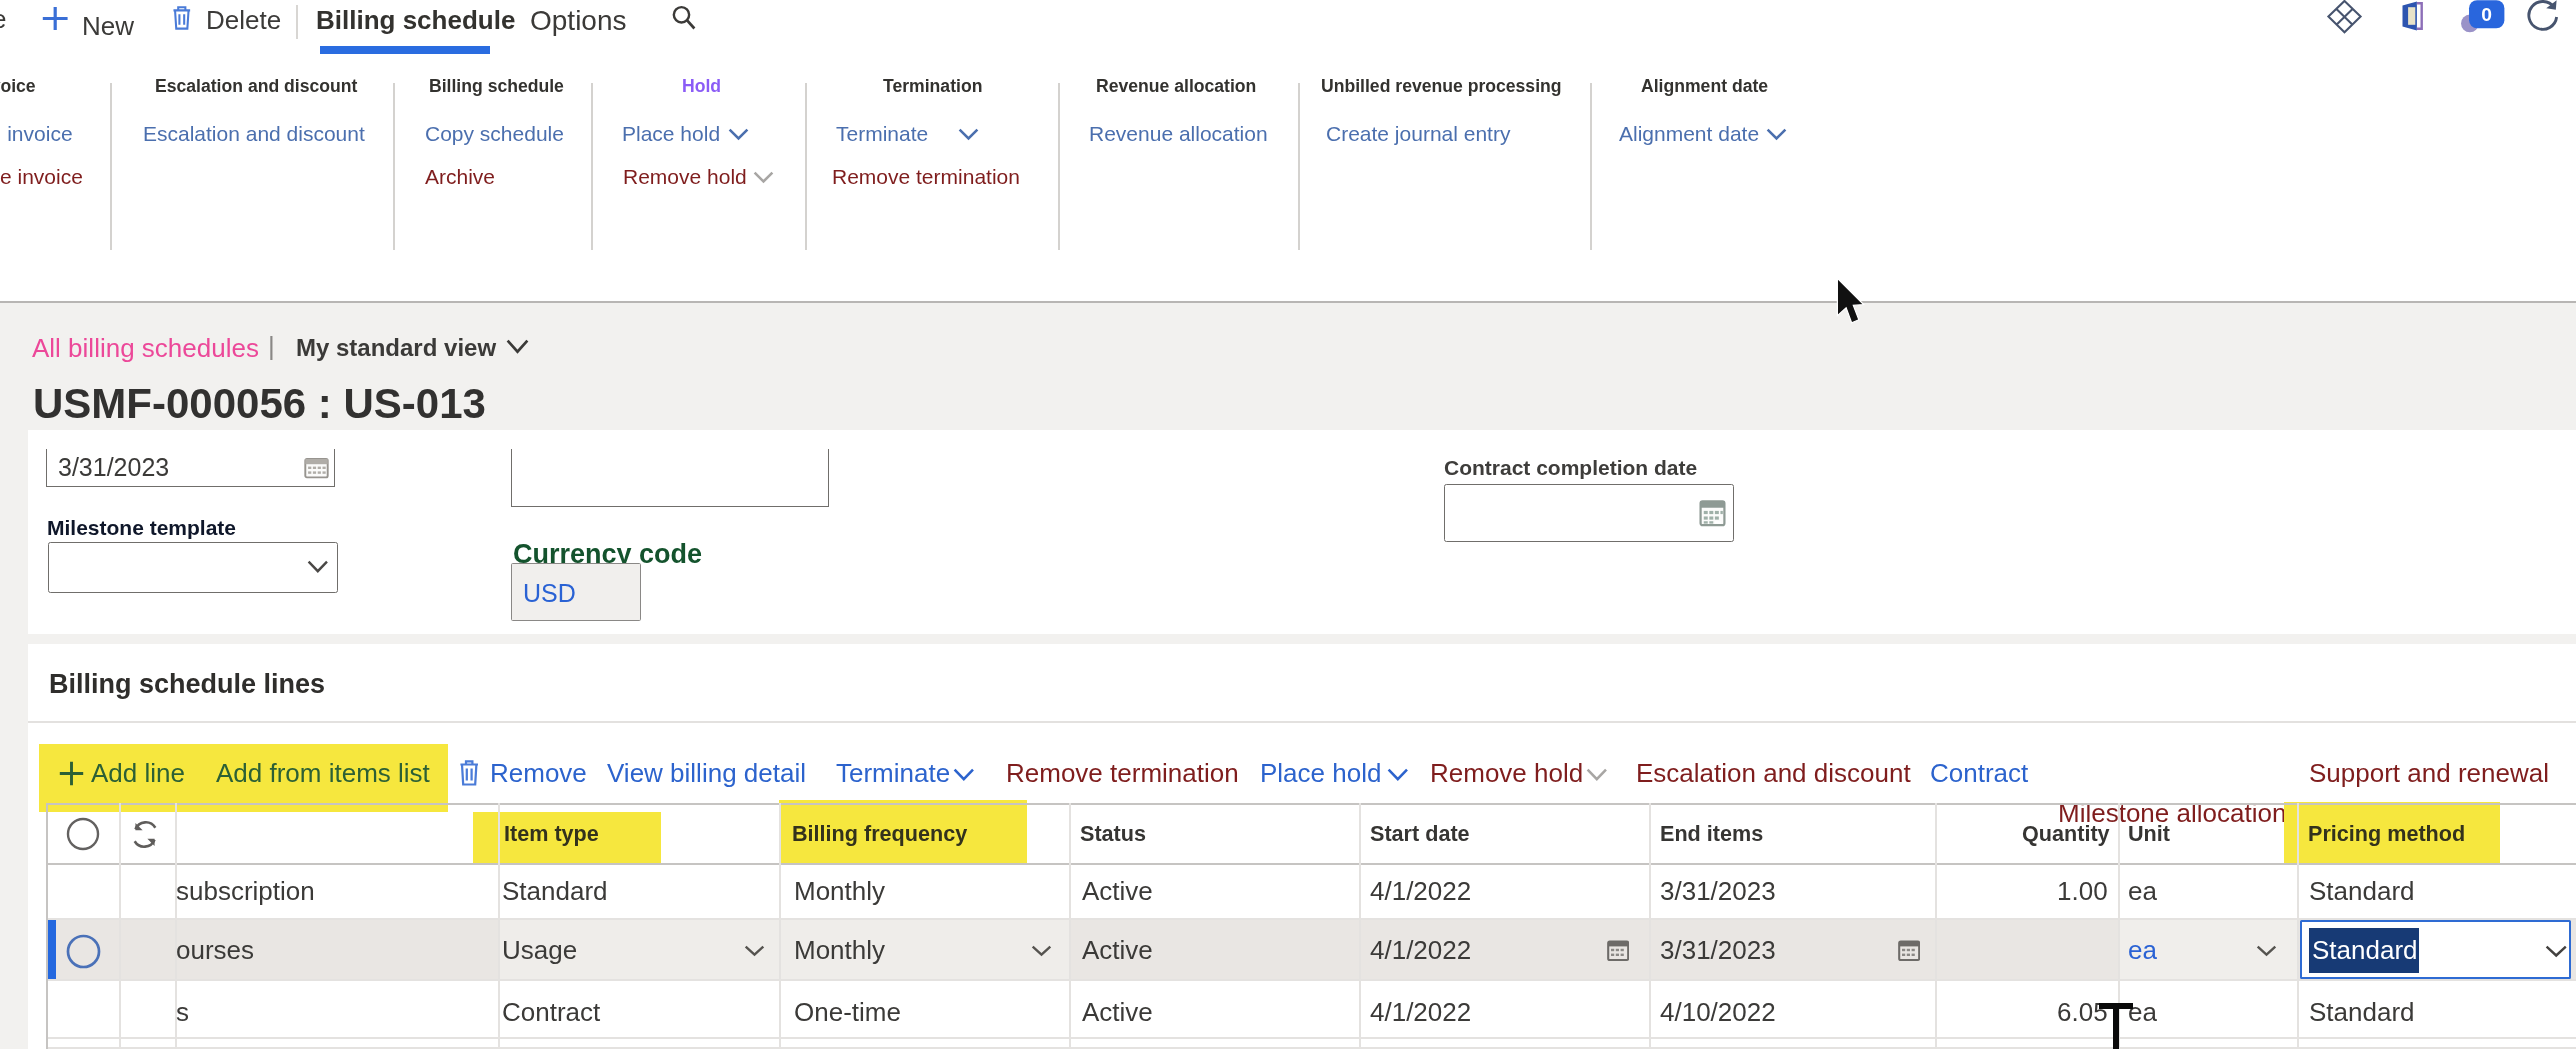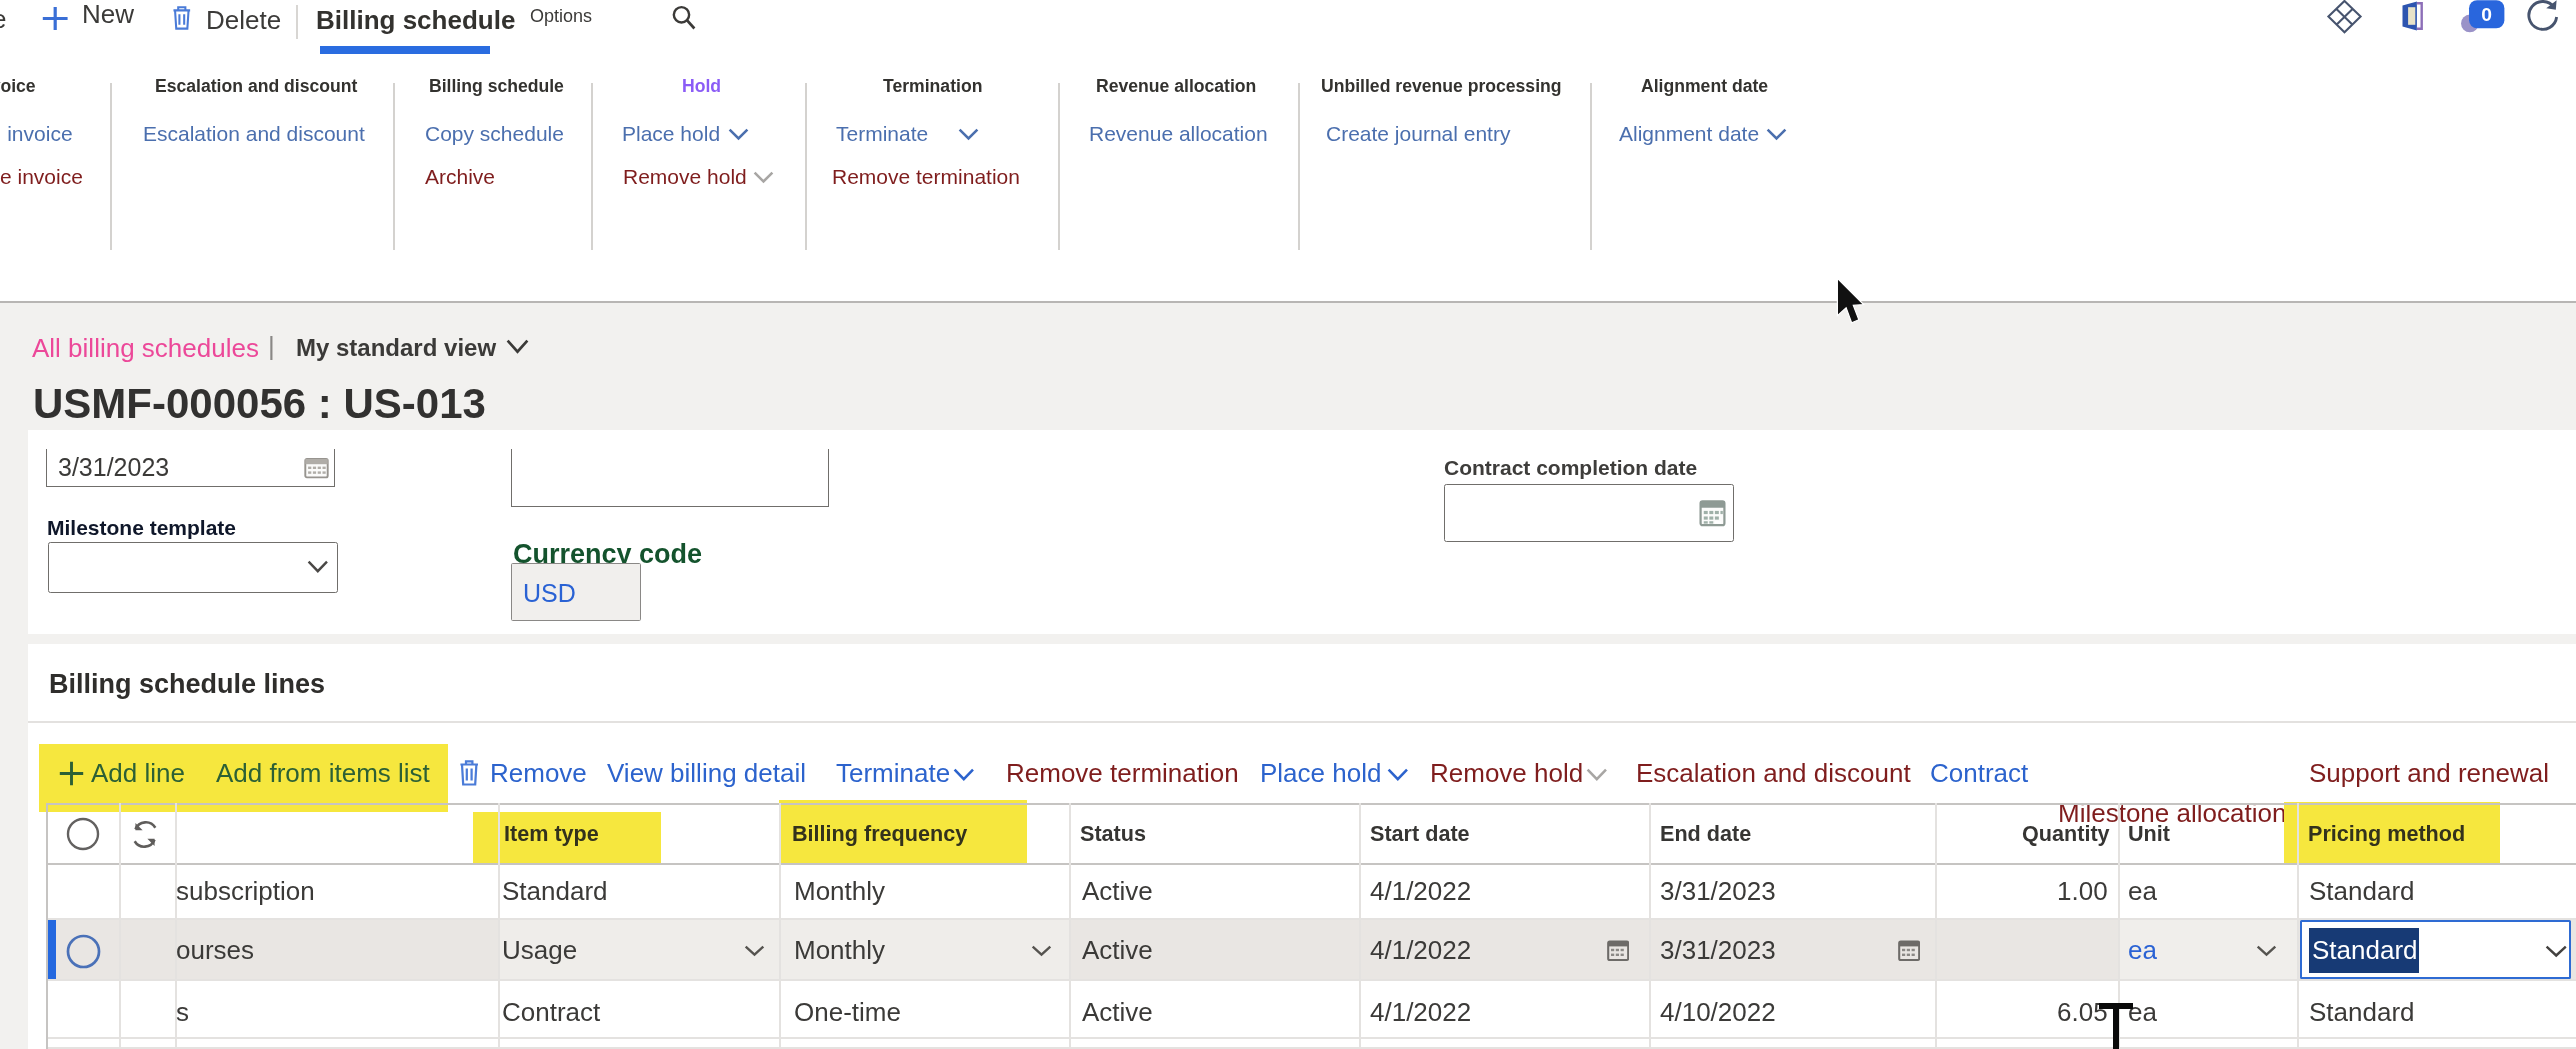--- a/index.html
+++ b/index.html
@@ -14,29 +14,29 @@
   .yel{position:absolute;background:#f6e73e}
   .vline{position:absolute;width:1.6px;background:#d4d2cf}
   .hline{position:absolute;height:1.6px;background:#e4e2e0}
 </style></head>
 <body>
 
 <div class="t" style="left:-8px;top:6.4px;font-size:26px">e</div>
 <svg style="position:absolute;left:42px;top:5.6px" width="26.4" height="25" viewBox="0 0 33 31">
   <path d="M16.5 1 V30 M1 15.5 H32" stroke="#3a6fd6" stroke-width="4" fill="none"></path>
 </svg>
-<div class="t" style="left:82px;top:1px;font-size:26px">New</div>
+<div class="t" style="left:82px;top:13px;font-size:26px">New</div>
 <svg style="position:absolute;left:171px;top:4px" width="21.6" height="27" viewBox="0 0 27 34">
   <path d="M3 8 H24 M9 8 V4 H18 V8 M5 8 L6.5 31 H20.5 L22 8 M10.5 13 V26 M16.5 13 V26" stroke="#4a7bd8" stroke-width="2.6" fill="none"></path>
 </svg>
 <div class="t" style="left:206px;top:7.2px;font-size:26px">Delete</div>
 <div style="position:absolute;left:296px;top:4.8px;width:1.6px;height:34px;background:#d8d6d3"></div>
 <div class="t sb" style="left:316px;top:7.2px;font-size:26px;color:#33322f">Billing schedule</div>
 <div style="position:absolute;left:320px;top:46px;width:170px;height:8px;background:#2a6ce0"></div>
-<div class="t" style="left:530px;top:7.2px;font-size:18px">Options</div>
+<div class="t" style="left:530px;top:7.2px;font-size:28px">Options</div>
 <svg style="position:absolute;left:671px;top:4.8px" width="25" height="26" viewBox="0 0 31 32">
   <circle cx="13" cy="12" r="9.5" stroke="#3b3a38" stroke-width="3" fill="none"></circle>
   <path d="M20 19 L29 29" stroke="#3b3a38" stroke-width="3.4"></path>
 </svg>
 
 <svg style="position:absolute;left:2326px;top:0px" width="37" height="34" viewBox="0 0 46 42">
   <g stroke="#47546e" stroke-width="2.6" fill="none">
     <path d="M23 1 L43 20.5 L23 40 L3 20.5 Z M13 11 L33 30.5 M33 11 L13 30.5"></path>
   </g>
 </svg>
@@ -226,21 +226,21 @@
   </svg>
 <svg style="position:absolute;left:129px;top:819px" width="32" height="31" viewBox="0 0 40 39">
   <path d="M33 11 A 14 14 0 0 0 8 13 M7 28 A 14 14 0 0 0 32 26" stroke="#5f5d5b" stroke-width="3.2" fill="none"></path>
   <path d="M8 5 V14 H17 Z" fill="#5f5d5b"></path>
     <path d="M32 34 V25 H23 Z" fill="#5f5d5b"></path>
 </svg>
 <div class="t b" style="left:504px;top:823px;font-size:21.6px;color:#33321c">Item type</div>
 <div class="t b" style="left:792px;top:823px;font-size:21.6px;color:#33321c">Billing frequency</div>
 <div class="t b" style="left:1080px;top:823px;font-size:21.6px;color:#363533">Status</div>
 <div class="t b" style="left:1370px;top:823px;font-size:21.6px;color:#363533">Start date</div>
-<div class="t b" style="left:1660px;top:823px;font-size:21.6px;color:#363533">End date</div>
+<div class="t b" style="left:1660px;top:823px;font-size:21.6px;color:#363533">End items</div>
 <div class="t b" style="left:2022px;top:823px;font-size:21.6px;color:#363533">Quantity</div>
 <div class="t b" style="left:2128px;top:823px;font-size:21.6px;color:#363533">Unit</div>
 <div class="t b" style="left:2308px;top:823px;font-size:21.6px;color:#33321c">Pricing method</div>
 
 <div class="t" style="left:176px;top:878px;font-size:26px">subscription</div>
 <div class="t" style="left:502px;top:878px;font-size:26px">Standard</div>
 <div class="t" style="left:794px;top:878px;font-size:26px">Monthly</div>
 <div class="t" style="left:1082px;top:878px;font-size:26px">Active</div>
 <div class="t" style="left:1370px;top:878px;font-size:26px">4/1/2022</div>
 <div class="t" style="left:1660px;top:878px;font-size:26px">3/31/2023</div>

